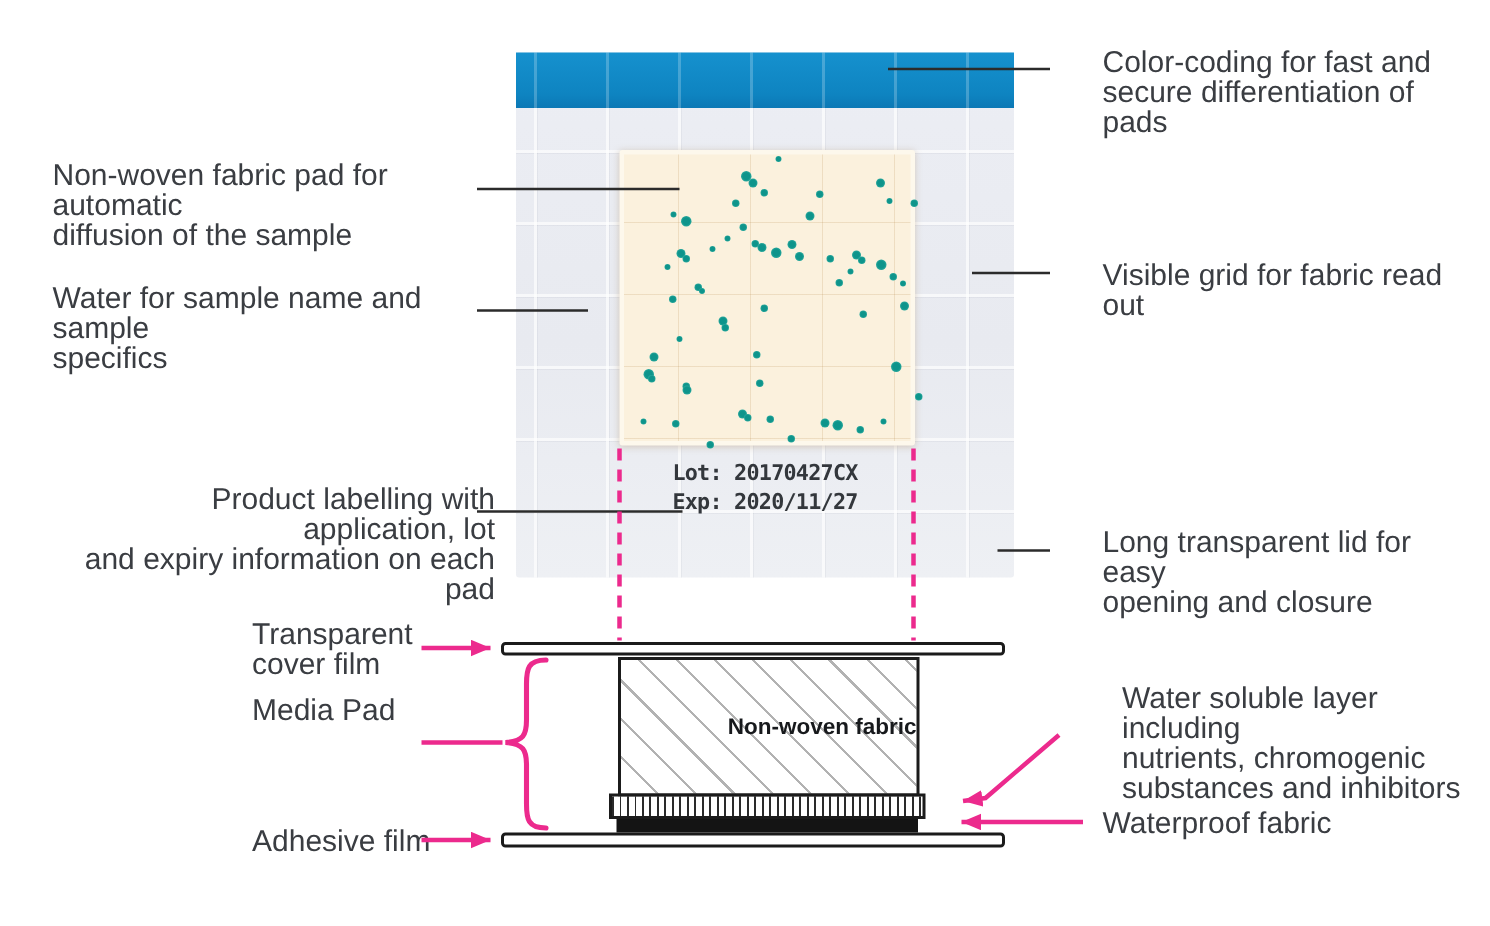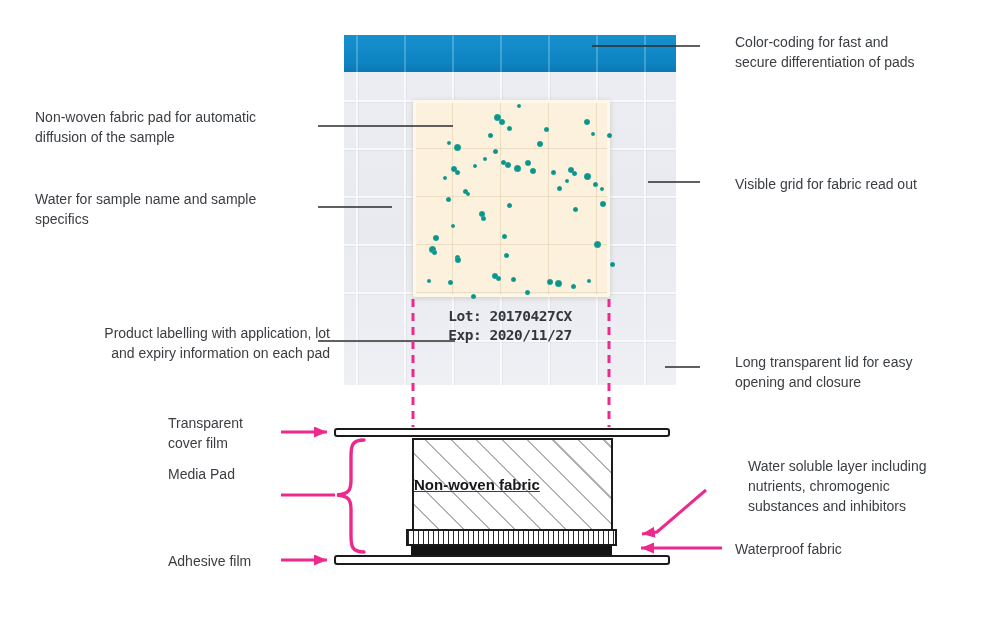--- a/index.html
+++ b/index.html
@@ -30,31 +30,31 @@
          background-size:48px 48px;background-position:36px 45px;}
   .colony{position:absolute;border-radius:50%;
          background:radial-gradient(circle,#0e948b 0 45%,#2cab9f 75%,rgba(44,171,159,.25) 100%);}
   .plate-label{position:absolute;left:0;top:272px;width:100%;text-align:center;color:#2e3238;}
   .plate-code{font-family:"DejaVu Sans Mono",monospace;font-size:27px;font-weight:700;
          line-height:30px;letter-spacing:1px;}
   .plate-lot,.plate-exp{font-family:"DejaVu Sans Mono",monospace;font-size:14.5px;font-weight:700;
          line-height:19px;letter-spacing:-0.5px;color:#33373c;}
 
   
-  .ann{position:absolute;font-size:14px;line-height:20px;white-space:pre-line;color:#3a3d42;}
+  .ann{position:absolute;font-size:20px;line-height:20px;white-space:pre-line;color:#3a3d42;}
 
   
   .film{position:absolute;left:334px;width:336px;height:9px;background:#ffffff;
         border:2px solid #1b1b1b;border-radius:3px;box-sizing:border-box;}
   .film.top{top:428px;}
   .film.bottom{top:555px;height:10px;}
   .fabric-box{position:absolute;left:412px;top:438px;width:201px;height:93px;box-sizing:border-box;
         border:2px solid #1b1b1b;
         background:#ffffff repeating-linear-gradient(45deg,rgba(0,0,0,0) 0 16.5px,#b2b2b2 16.5px 18px);
-        display:flex;align-items:center;justify-content:flex-start;text-decoration:underline;}
+        display:flex;align-items:center;justify-content:flex-end;}
   .fabric-box span{font-weight:700;font-size:15px;color:#17191c;background:transparent;}
   .soluble{position:absolute;left:406px;top:529px;width:211px;height:17px;box-sizing:border-box;
         border:2px solid #1b1b1b;
         background:repeating-linear-gradient(to right,#2a2a2a 0 1.2px,#ffffff 1.2px 5px);}
   .waterproof{position:absolute;left:411px;top:546px;width:201px;height:9px;background:#141414;}
 
   svg.overlay{position:absolute;left:0;top:0;pointer-events:none;}
 </style>
 </head>
 <body>

